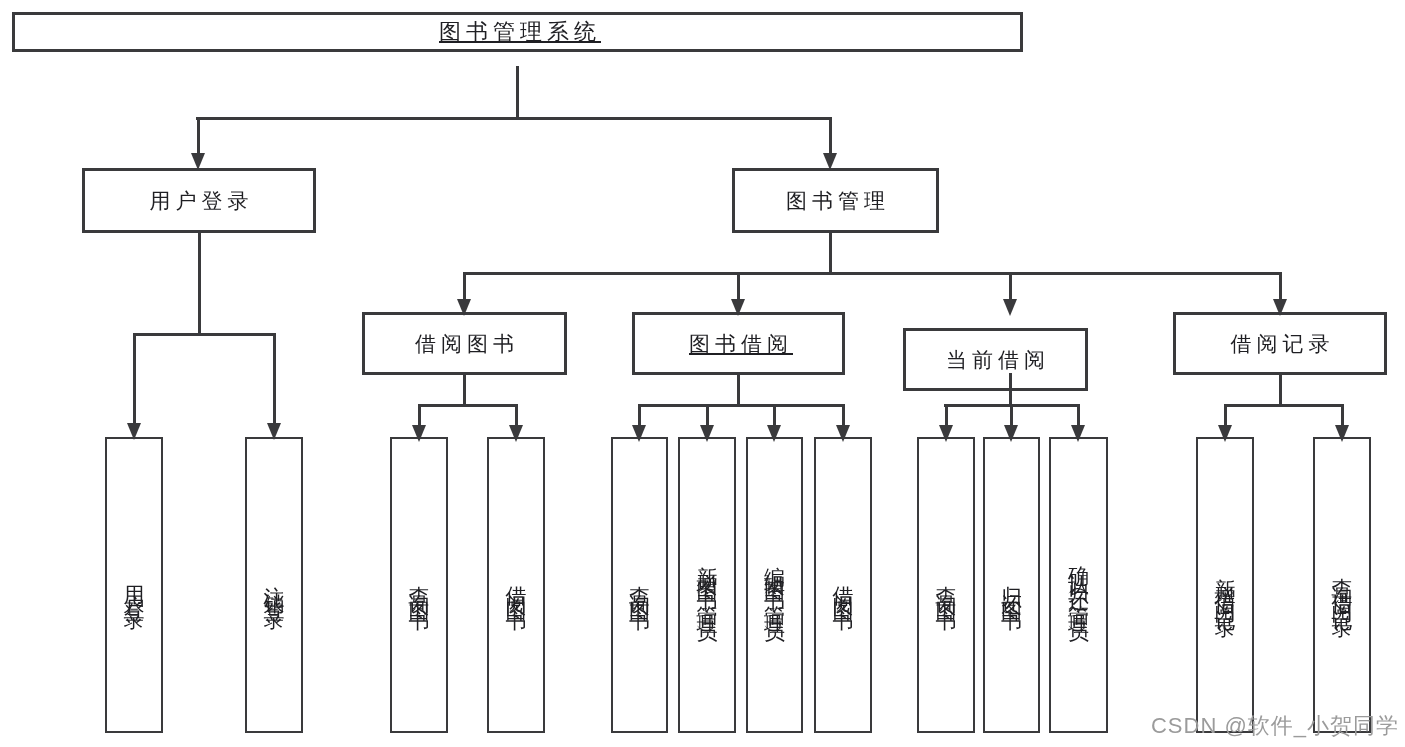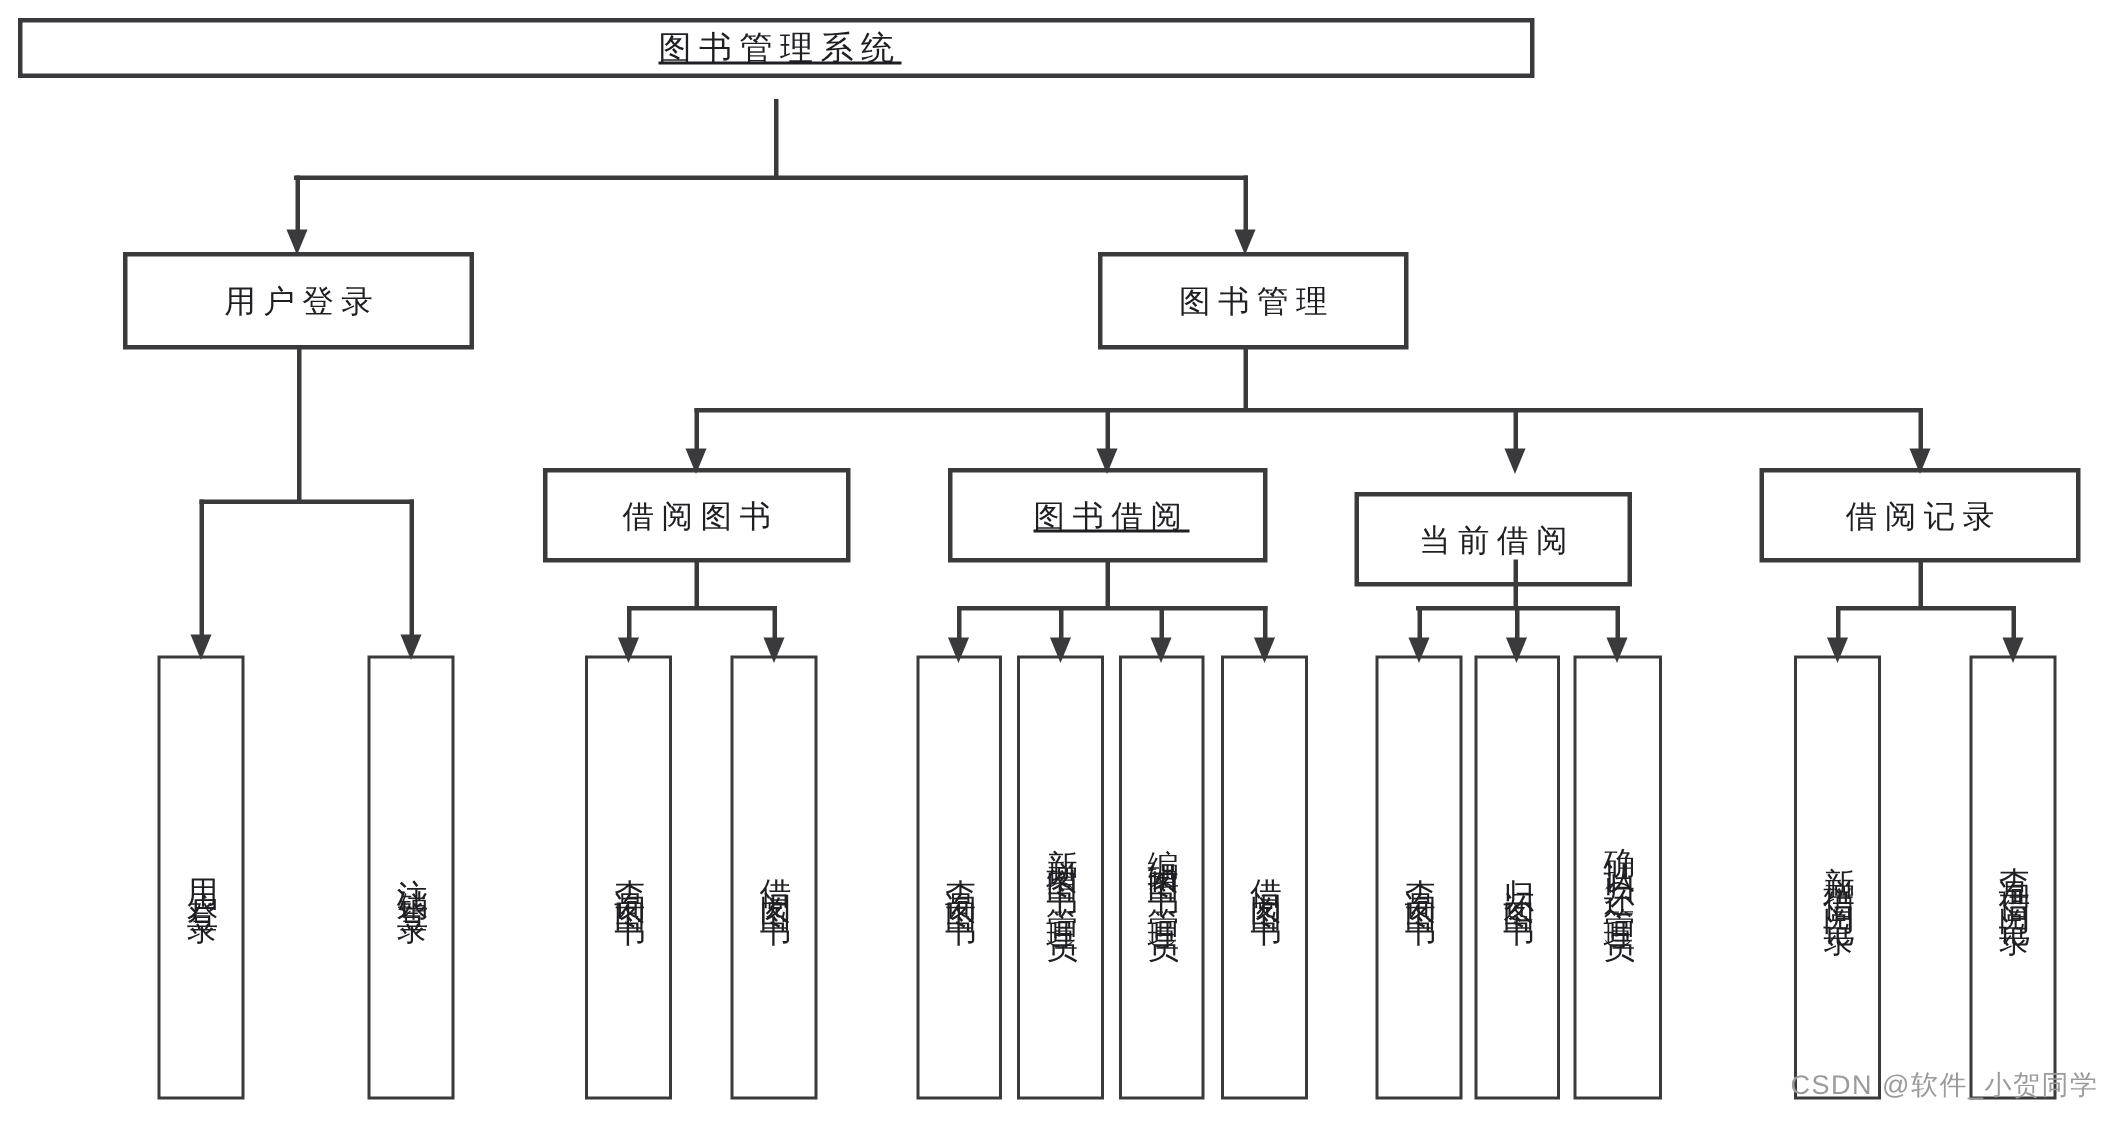--- a/index.html
+++ b/index.html
@@ -43,21 +43,21 @@
   }
   .drop::after{
     content:"";position:absolute;left:50%;margin-left:-7px;bottom:0;
     width:0;height:0;
     border-left:7px solid transparent;border-right:7px solid transparent;
     border-top:17px solid var(--line);
   }
 
   .watermark{
     position:absolute;right:6px;top:711px;
-    font-size:18px;letter-spacing:1px;color:var(--watermark);
+    font-size:22px;letter-spacing:1px;color:var(--watermark);
   }
 </style>
 </head>
 <body>
 
 <div class="stage">
 
   <div class="node root" style="left:12px;top:12px;width:1011px;height:40px;text-decoration:underline;">
     <span>图书管理系统</span>
   </div>

